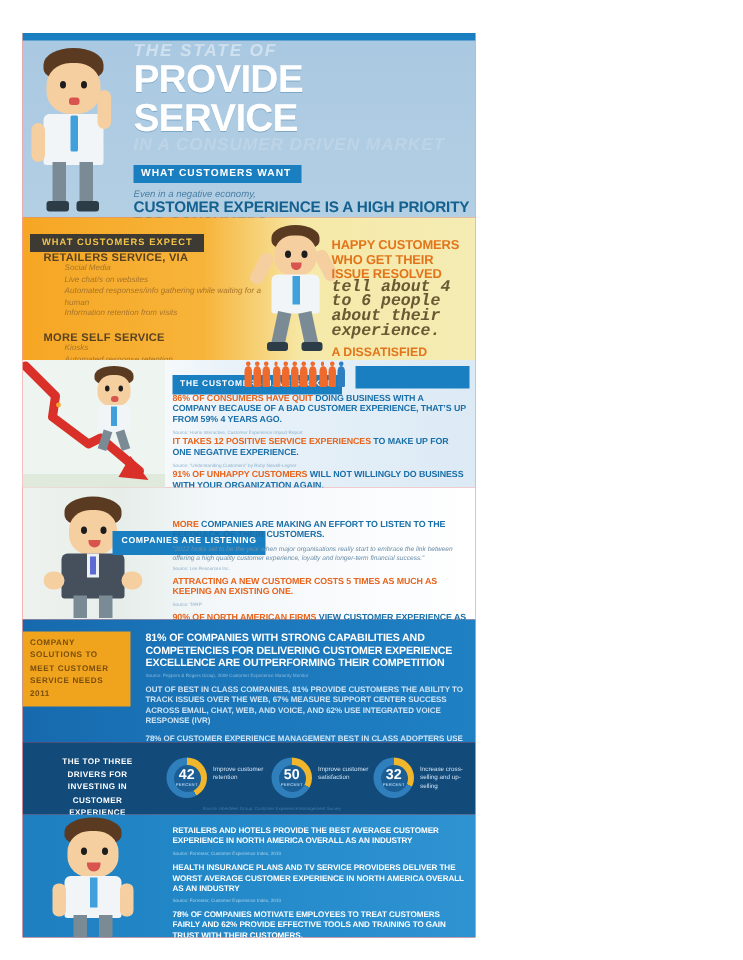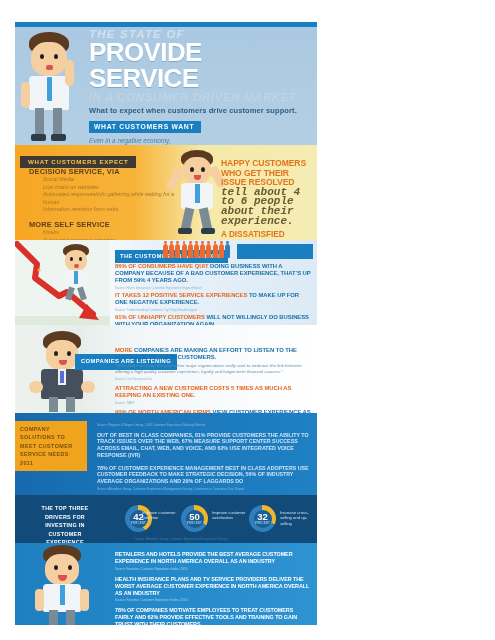--- a/index.html
+++ b/index.html
@@ -115,36 +115,35 @@
       <div class="f-leg" style="left:14px;top:78px;width:9px;height:28px;"></div>
       <div class="f-leg" style="left:32px;top:78px;width:9px;height:28px;"></div>
       <div class="f-shoe" style="left:10px;top:104px;width:15px;height:7px;"></div>
       <div class="f-shoe" style="left:30px;top:104px;width:15px;height:7px;"></div>
     </div>
 
     <div class="hdr-text">
       <div class="t-state">THE STATE OF</div>
       <div class="t-main">PROVIDE SERVICE</div>
       <div class="t-sub">IN A CONSUMER DRIVEN MARKET</div>
-      <div class="t-tag">What to expect when customers drive customer support.</div>
       <div class="pill">WHAT CUSTOMERS WANT</div>
       <div class="ital">Even in a negative economy,</div>
       <div class="big-blue">CUSTOMER EXPERIENCE IS A HIGH PRIORITY FOR CONSUMERS,</div>
       <div class="small-ital">So important, that 60% of consumers said they will often pay more for a better experience.</div>
       <div class="srcmini">Source: Harris Interactive, Customer Experience Impact Report</div>
     </div>
   </div>
 
   <div class="sec2">
     <div style="position:absolute;left:5px;top:5px;">
       <span class="dark-pill">WHAT CUSTOMERS EXPECT</span>
     </div>
 
     <div style="position:absolute;left:14px;top:22px;width:150px;">
-      <div class="exp-h">DECISION SERVICE, VIA</div>
+      <div class="exp-h">RETAILERS SERVICE, VIA</div>
       <div style="padding-left:14px;">
         <div class="exp-li">Social Media</div>
         <div class="exp-li">Live chat/s on websites</div>
         <div class="exp-li">Automated responses/info gathering while waiting for a human</div>
         <div class="exp-li">Information retention from visits</div>
       </div>
       <div class="exp-h" style="margin-top:6px;">MORE SELF SERVICE</div>
       <div style="padding-left:14px;">
         <div class="exp-li">Kiosks</div>
         <div class="exp-li">Automated response retention</div>
@@ -281,31 +280,32 @@
       <div style="margin-top:1px;">
         <div class="stat"><span class="or">80% OF THE FIRMS WOULD LIKE TO USE CUSTOMER EXPERIENCE AS A FORM OF DIFFERENTIATION.</span></div>
         <div class="stat-src">Source: Forrester, The State of Customer Experience, 2010</div>
       </div>
     </div>
   </div>
 
   <div class="sec5">
     <div class="op">COMPANY SOLUTIONS TO MEET CUSTOMER SERVICE NEEDS 2011</div>
     <div style="position:absolute;left:82px;top:8px;width:214px;">
+      <div class="wstat">81% OF COMPANIES WITH STRONG CAPABILITIES AND COMPETENCIES FOR DELIVERING CUSTOMER EXPERIENCE EXCELLENCE ARE OUTPERFORMING THEIR COMPETITION</div>
       <div class="wsrc">Source: Peppers &amp; Rogers Group, 2009 Customer Experience Maturity Monitor</div>
       <div class="wstat2" style="margin-top:5px;">OUT OF BEST IN CLASS COMPANIES, 81% PROVIDE CUSTOMERS THE ABILITY TO TRACK ISSUES OVER THE WEB, 67% MEASURE SUPPORT CENTER SUCCESS ACROSS EMAIL, CHAT, WEB, AND VOICE, AND 62% USE INTEGRATED VOICE RESPONSE (IVR)</div>
       <div class="wstat2" style="margin-top:6px;">78% OF CUSTOMER EXPERIENCE MANAGEMENT BEST IN CLASS ADOPTERS USE CUSTOMER FEEDBACK TO MAKE STRATEGIC DECISION, 50% OF INDUSTRY AVERAGE ORGANIZATIONS AND 29% OF LAGGARDS DO</div>
       <div class="wsrc">Source: Aberdeen Group, Customer Experience Management Survey, Customers in Consumer Year Report</div>
     </div>
   </div>
 
   <div class="sec6">
     <div class="dr-title">THE TOP THREE DRIVERS FOR INVESTING IN CUSTOMER EXPERIENCE MANAGEMENT ARE:</div>
 
-    <div class="donut" style="left:110px;top:10px;">
+    <div class="donut" style="left:96px;top:10px;">
       <div class="ring" style="background:conic-gradient(#f2b62c 0turn 0.42turn,#2f7fbd 0.42turn 1turn);"></div>
       <div class="hole">
         <span class="dn">42</span>
         <span class="dp">PERCENT</span>
       </div>
     </div>
     <div class="dlab" style="left:127px;top:15px;">Improve customer retention</div>
 
     <div class="donut" style="left:166px;top:10px;">
       <div class="ring" style="background:conic-gradient(#f2b62c 0turn 0.33turn,#2f7fbd 0.33turn 1turn);"></div>

